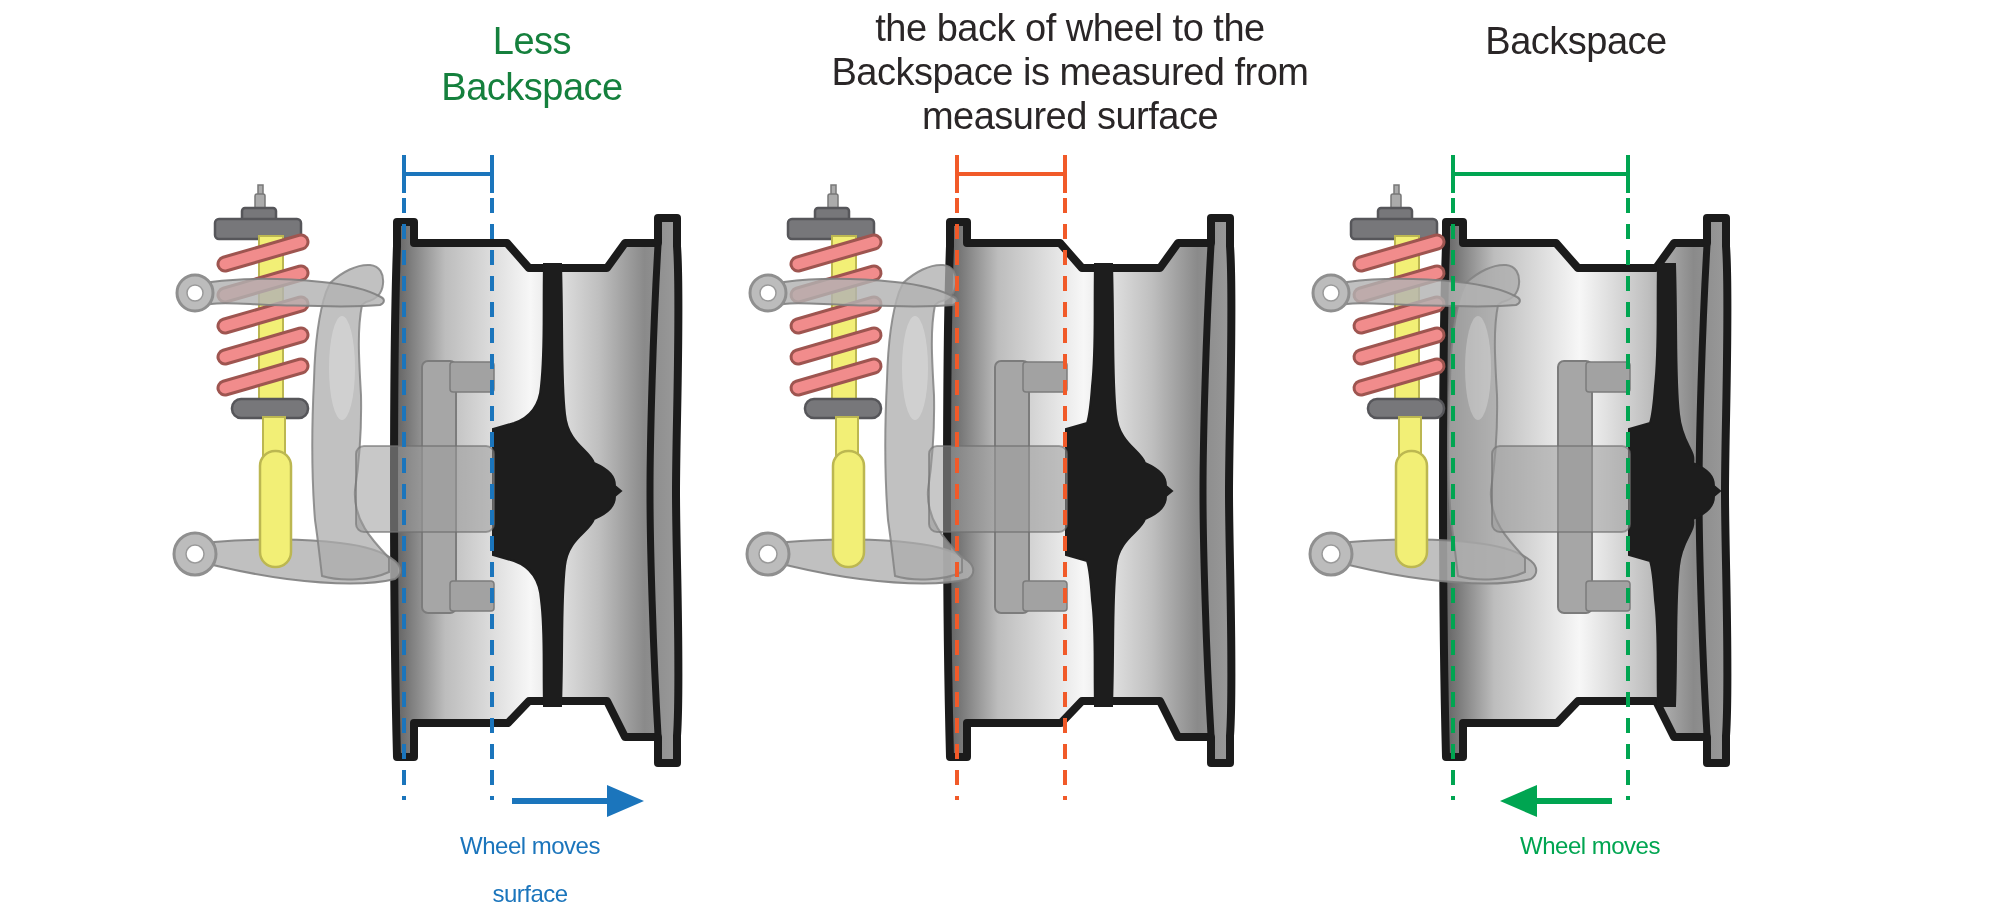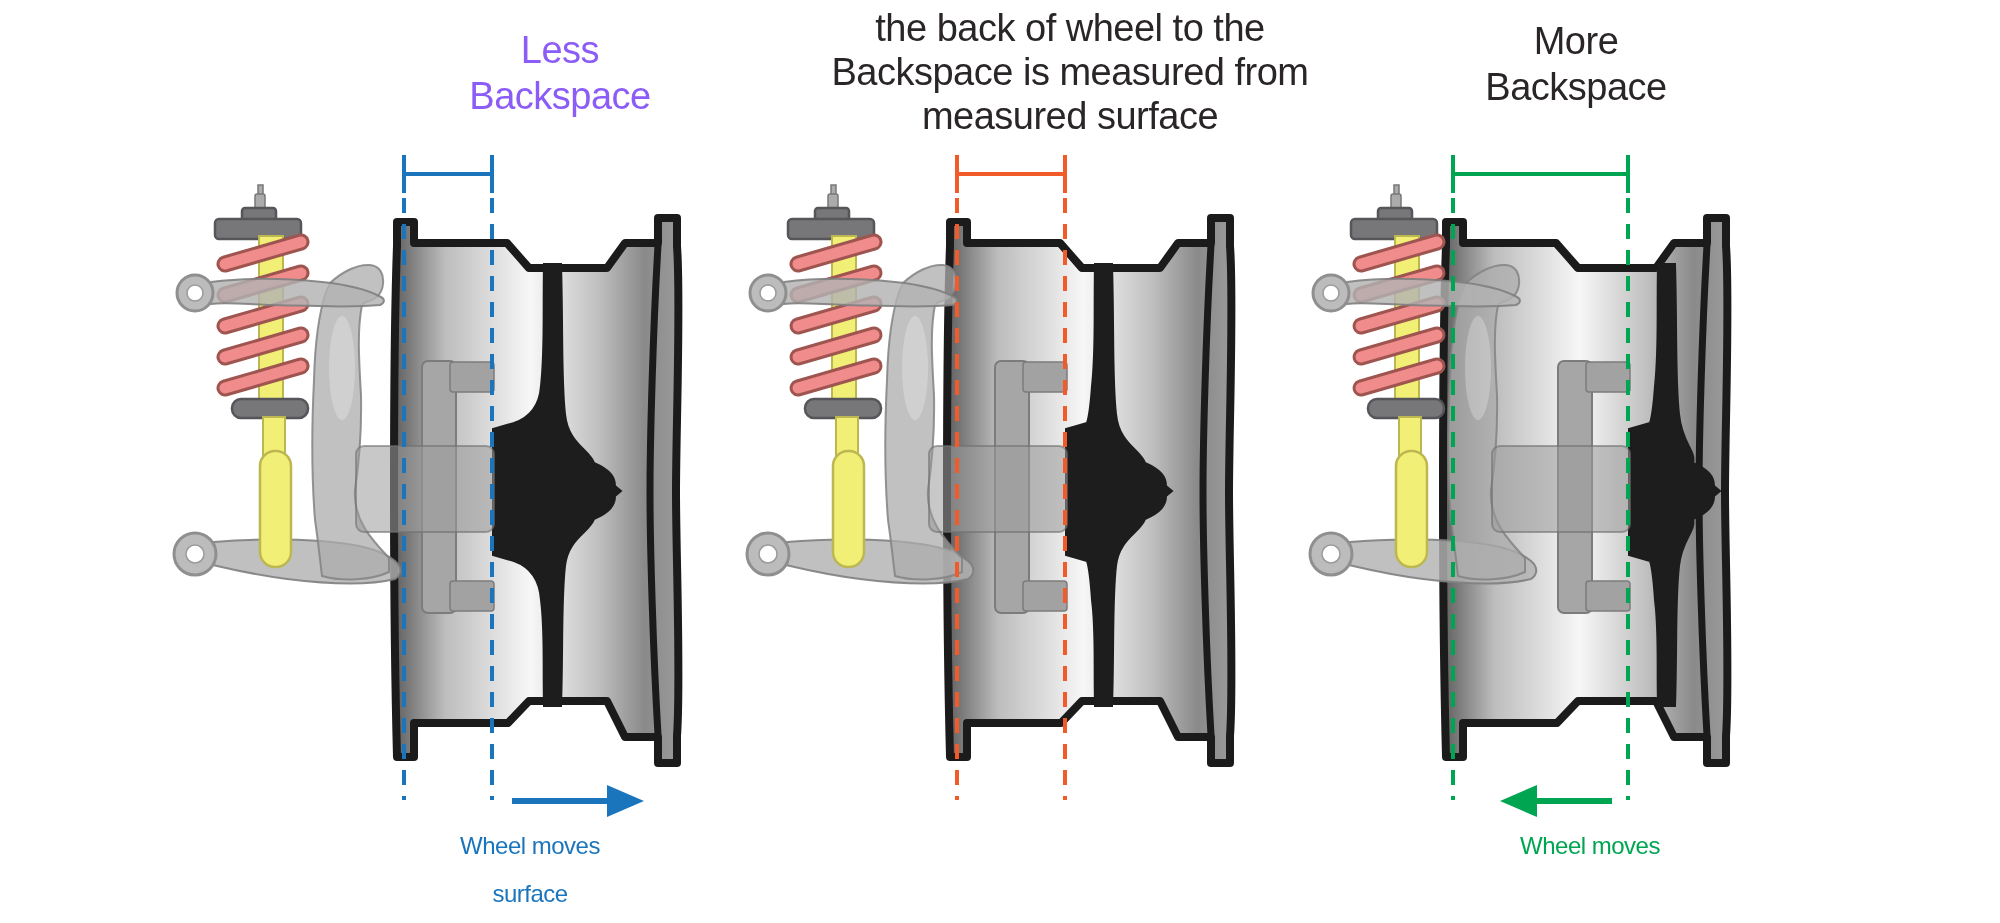--- a/index.html
+++ b/index.html
@@ -140,33 +140,32 @@
             <path d="M 1453,198 V 800"></path>
             <path d="M 1628,198 V 800"></path>
           </g>
         <g>
               <path d="M 1612,801 H 1537" stroke="#00a551" stroke-width="6" fill="none"></path>
               <polygon points="1537,785 1500,801 1537,817" fill="#00a551"></polygon>
             </g>
       </g>
     </svg>
 
-  <div class="panel-title" style="left: 560px; top: 18px; color: #8b5cf6; margin-top: 9px;">
+  <div class="panel-title" style="left: 532px; top: 18px; color: #15803d;">
     <div>Less</div>
     <div>Backspace</div>
   </div>
 
   <div class="panel-title triple" style="left: 1070px; top: 6px; color: rgb(42, 38, 39);">
     <div>the back of wheel to the</div>
     <div>Backspace is measured from</div>
     <div>measured surface</div>
   </div>
 
   <div class="panel-title" style="left: 1576px; top: 18px; color: rgb(42, 38, 39);">
-    <div>More</div>
     <div>Backspace</div>
   </div>
 
   <div class="panel-caption" style="left: 530px; top: 822px; color: rgb(27, 117, 188);">
     <div>Wheel moves</div>
     <div>surface</div>
   </div>
 
   <div class="panel-caption" style="left: 1590px; top: 822px; color: rgb(0, 165, 81);">
     <div>Wheel moves</div>

